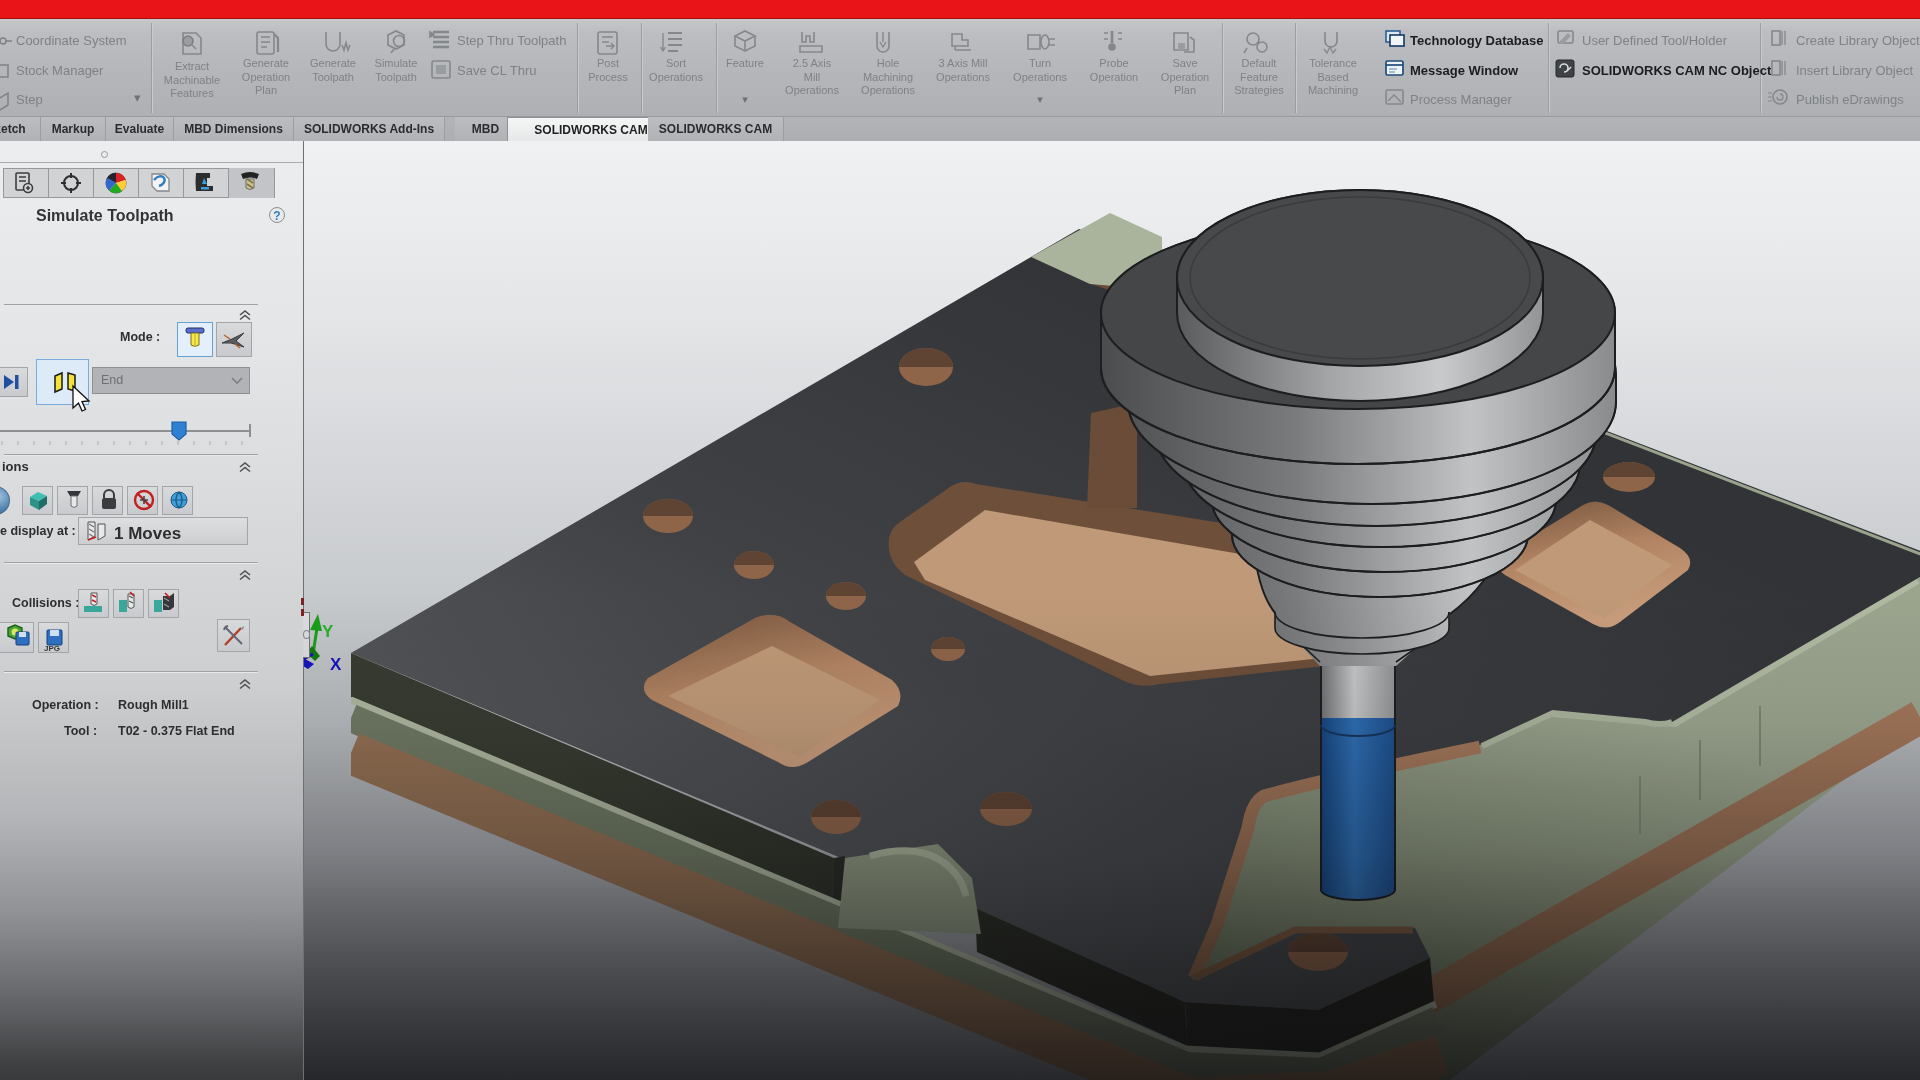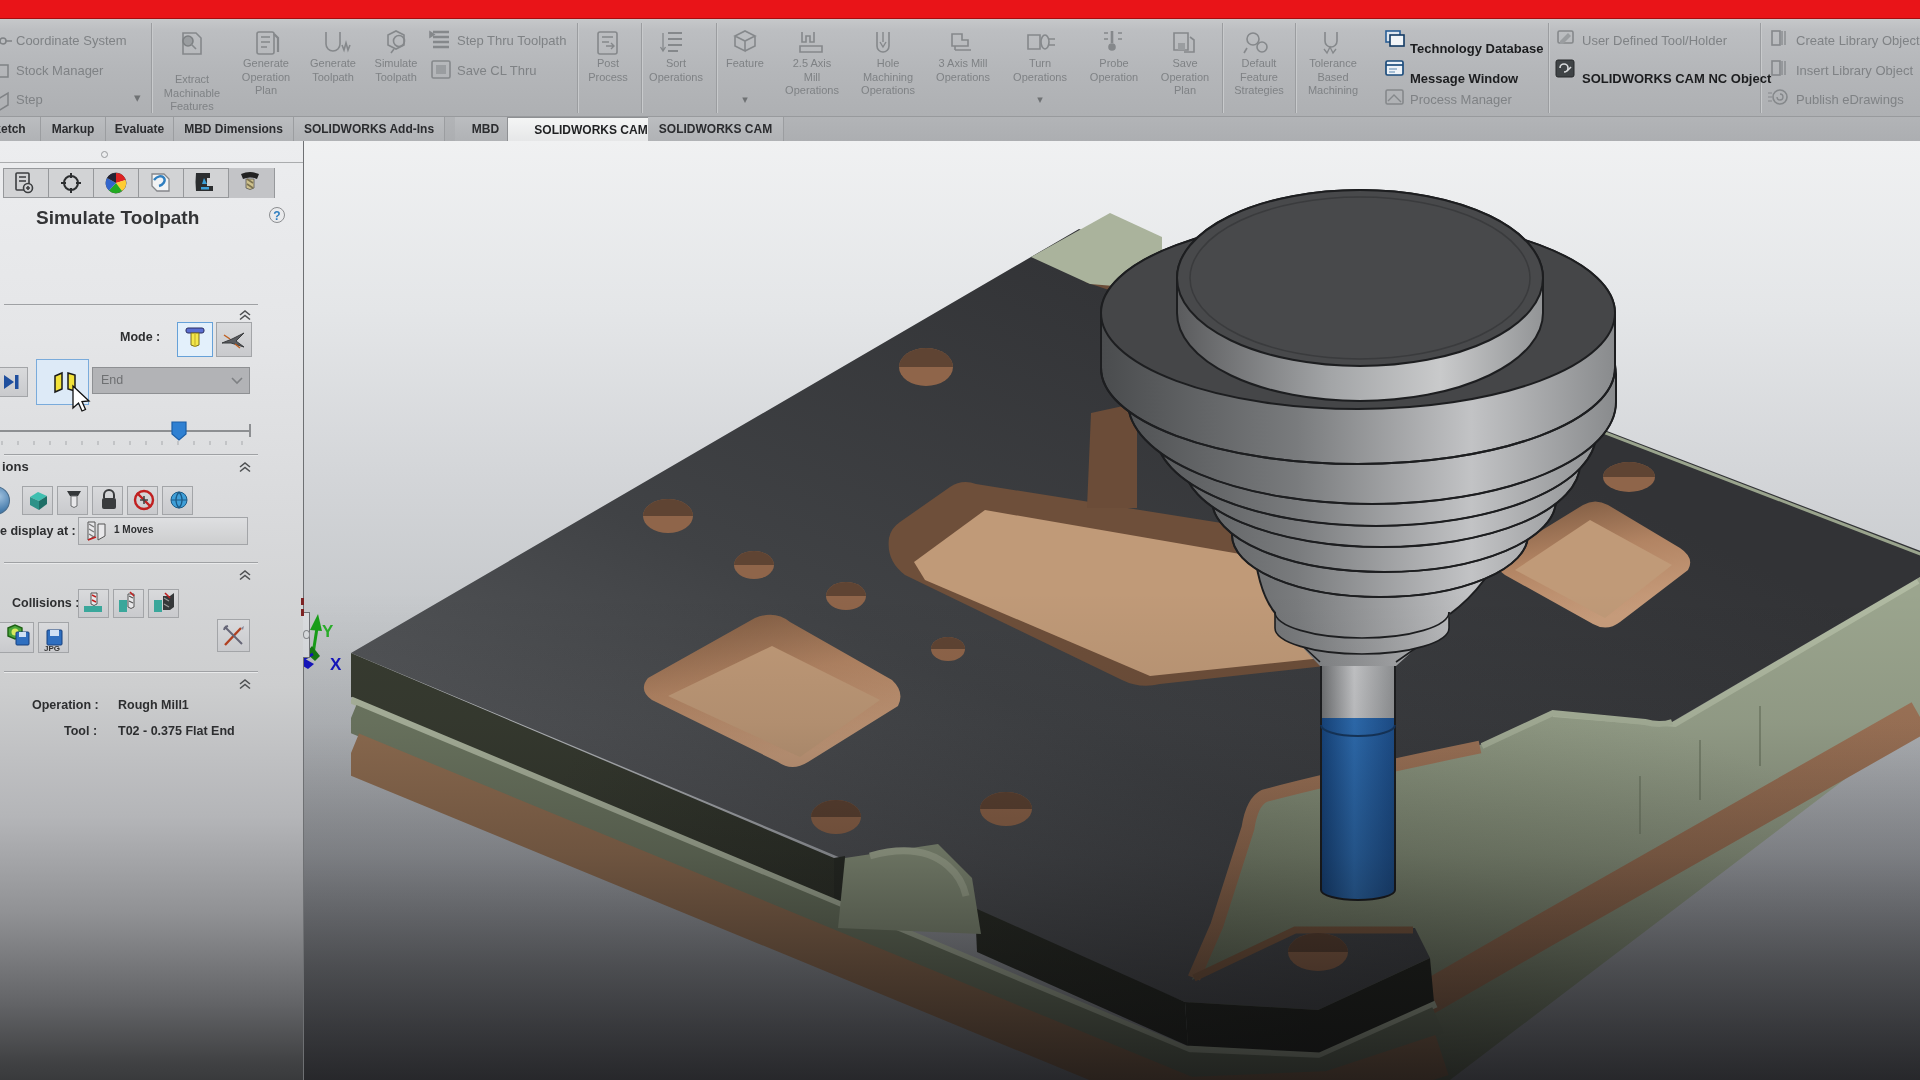--- a/index.html
+++ b/index.html
@@ -7,21 +7,21 @@
     font-family:"Liberation Sans", sans-serif; }
   #page { position:absolute; left:0; top:0; width:1920px; height:1080px; }
   .abs { position:absolute; }
   #redbar { left:0; top:0; width:1920px; height:19px; background:#e91418; border-bottom:1px solid #a50d10; }
   #ribbon { left:0; top:19px; width:1920px; height:98px;
     background:linear-gradient(180deg,#c6c8ca 0%,#bcbec1 12%,#b4b6b9 55%,#aeb0b3 100%);
     border-bottom:1px solid #989a9d; }
   .rsep { position:absolute; top:4px; width:1px; height:90px; background:#9b9da0; box-shadow:1px 0 0 #c8cacc; }
   .rtxt { position:absolute; color:#7f8285; font-size:11px; line-height:13.5px; text-align:center; }
   .rtxt2 { position:absolute; color:#7f8285; font-size:13px; line-height:14px; white-space:nowrap; }
-  .dark { color:#1c1d1f; font-weight:700;margin-top:8px; }
+  .dark { color:#1c1d1f; font-weight:700; }
   #tabrow { left:0; top:117px; width:1920px; height:24px;
     background:linear-gradient(180deg,#b2b4b7,#acaeb1); }
   .tab { position:absolute; top:0; height:24px; line-height:24px; text-align:center;
     font-size:12px; font-weight:700; color:#2b2c2f; border-right:1px solid #9b9da0;
     background:linear-gradient(180deg,#bbbdc0,#b0b2b5); }
   .tab.active { background:linear-gradient(180deg,#f4f5f5,#e6e7e8); border:1px solid #8e9093; border-bottom:none; color:#1f2022; }
   #panel { left:0; top:141px; width:303px; height:939px;
     background:linear-gradient(180deg,#ecedef 0%,#e5e6e8 20%,#dadbdd 38%,#cdcecf 58%,#b4b5b8 72%,#919295 82%,#626366 92%,#414244 98%,#393a3c 100%); }
   #viewport { left:303px; top:141px; width:1617px; height:939px;
     background:linear-gradient(180deg,#f0f1f2 0%,#e4e6e8 18%,#d4d6d9 35%,#c4c7ca 52%,#b0b3b7 68%,#a3a6ab 78%,#96999e 88%,#8e9198 100%); }
@@ -53,21 +53,21 @@
     <div class="rtxt2" style="left:134px;top:72px;color:#6f7274">▾</div>
     <svg class="abs" style="left:0;top:14px" width="14" height="80">
       <g fill="none" stroke="#7f8285" stroke-width="1.5">
         <circle cx="3" cy="8" r="3"></circle>
           <path d="M6 8 L12 8"></path>
         <rect x="-4" y="32" width="12" height="12"></rect>
         <path d="M-2 66 L8 60 L8 72 L-2 78 Z"></path>
       </g>
     </svg>
 
-    <div class="rtxt" style="left:157px;top:54px;width:70px">Extract<br>Machinable<br>Features</div>
+    <div class="rtxt" style="left:157px;top:41px;width:70px">Extract<br>Machinable<br>Features</div>
     <div class="rtxt" style="left:231px;top:38px;width:70px">Generate<br>Operation<br>Plan</div>
     <div class="rtxt" style="left:300px;top:38px;width:66px">Generate<br>Toolpath</div>
     <div class="rtxt" style="left:363px;top:38px;width:66px">Simulate<br>Toolpath</div>
     <div class="rtxt" style="left:578px;top:38px;width:60px">Post<br>Process</div>
     <div class="rtxt" style="left:642px;top:38px;width:68px">Sort<br>Operations</div>
     <div class="rtxt" style="left:712px;top:38px;width:66px">Feature</div>
     <div class="rtxt" style="left:712px;top:74px;width:66px;color:#6f7274">▾</div>
     <div class="rtxt" style="left:778px;top:38px;width:68px">2.5 Axis<br>Mill<br>Operations</div>
     <div class="rtxt" style="left:852px;top:38px;width:72px">Hole<br>Machining<br>Operations</div>
     <div class="rtxt" style="left:928px;top:38px;width:70px">3 Axis Mill<br>Operations</div>
@@ -233,21 +233,21 @@
           <rect x="6" y="15" width="8" height="2.5" fill="#3b9fd8"></rect>
       </g>
 
       <g transform="translate(237,3)">
         <path d="M1 3 q9 -4 18 0 l-2 5 q-7 -3 -14 0 z" fill="#222"></path>
         <path d="M6 8 h8 v9 q-4 3 -8 0 z" fill="#cfc28e" stroke="#555" stroke-width="0.8"></path>
         <path d="M7 8 l6 4 m-6 1 l6 4" stroke="#7d7350" stroke-width="1.6"></path>
       </g>
     </svg>
 
-    <div class="abs" style="left:36px;top:66px;font-size:19px;font-weight:700;color:#333436">Simulate Toolpath</div>
+    <div class="abs" style="left:36px;top:66px;font-size:16px;font-weight:700;color:#333436">Simulate Toolpath</div>
     <div class="abs" style="left:269px;top:66px;width:16px;height:16px;border:1.6px solid #8b8d90;border-radius:50%;color:#2f7fc0;font-size:12px;font-weight:700;text-align:center;line-height:16px">?</div>
     <div class="psep" style="top:163px"></div>
     <svg class="chev" style="left:238px;top:168px" viewBox="0 0 14 12">
         <path d="M2 6 L7 2 L12 6 M2 10.5 L7 6.5 L12 10.5" fill="none" stroke="#4e5052" stroke-width="1.6"></path>
       </svg>
 
     <div class="ptxt" style="left:120px;top:189px">Mode :</div>
     <div class="abs" style="left:177px;top:181px;width:36px;height:35px;background:#e3f0fb;border:1.6px solid #66a1d8"></div>
     <svg class="abs" style="left:183px;top:185px" width="24" height="27">
       <rect x="3" y="2" width="18" height="5" rx="2" fill="#5a6ed0" stroke="#2a2c5e"></rect>
@@ -332,21 +332,21 @@
         </g>
     </svg>
     <div class="ptxt" style="left:0px;top:383px">e display at :</div>
     <div class="abs" style="left:78px;top:376px;width:170px;height:28px;background:linear-gradient(180deg,#dedfe1,#cdcecf);border:1px solid #a3a5a8"></div>
     <svg class="abs" style="left:84px;top:379px" width="26" height="23">
       <path d="M4 2 h7 v14 l-7 4 z" fill="#e8e8ea" stroke="#555" stroke-width="1"></path>
       <path d="M5 4 l5 3 m-5 2 l5 3 m-5 2 l5 3" stroke="#777" stroke-width="1.4"></path>
       <path d="M14 4 h7 v12 l-7 4 z" fill="#e8e8ea" stroke="#555" stroke-width="1"></path>
       <path d="M4 20 l8 -3" stroke="#c02020" stroke-width="1.6"></path>
     </svg>
-    <div class="abs" style="left:114px;top:383px;font-size:10px;font-weight:700;color:#2d2e30">1 Moves</div>
+    <div class="abs" style="left:114px;top:383px;font-size:17px;font-weight:700;color:#2d2e30">1 Moves</div>
     <div class="psep" style="top:421px"></div>
     <svg class="chev" style="left:238px;top:428px" viewBox="0 0 14 12">
         <path d="M2 6 L7 2 L12 6 M2 10.5 L7 6.5 L12 10.5" fill="none" stroke="#4e5052" stroke-width="1.6"></path>
       </svg>
     <div class="ptxt" style="left:12px;top:455px">Collisions :</div>
     <div class="pbtn" style="left:78px;top:448px;width:31px;height:29px"></div>
     <div class="pbtn" style="left:113px;top:448px;width:31px;height:29px"></div>
     <div class="pbtn" style="left:148px;top:448px;width:31px;height:29px"></div>
     <svg class="abs" style="left:78px;top:448px" width="110" height="29">
       <g transform="translate(5,3)">

